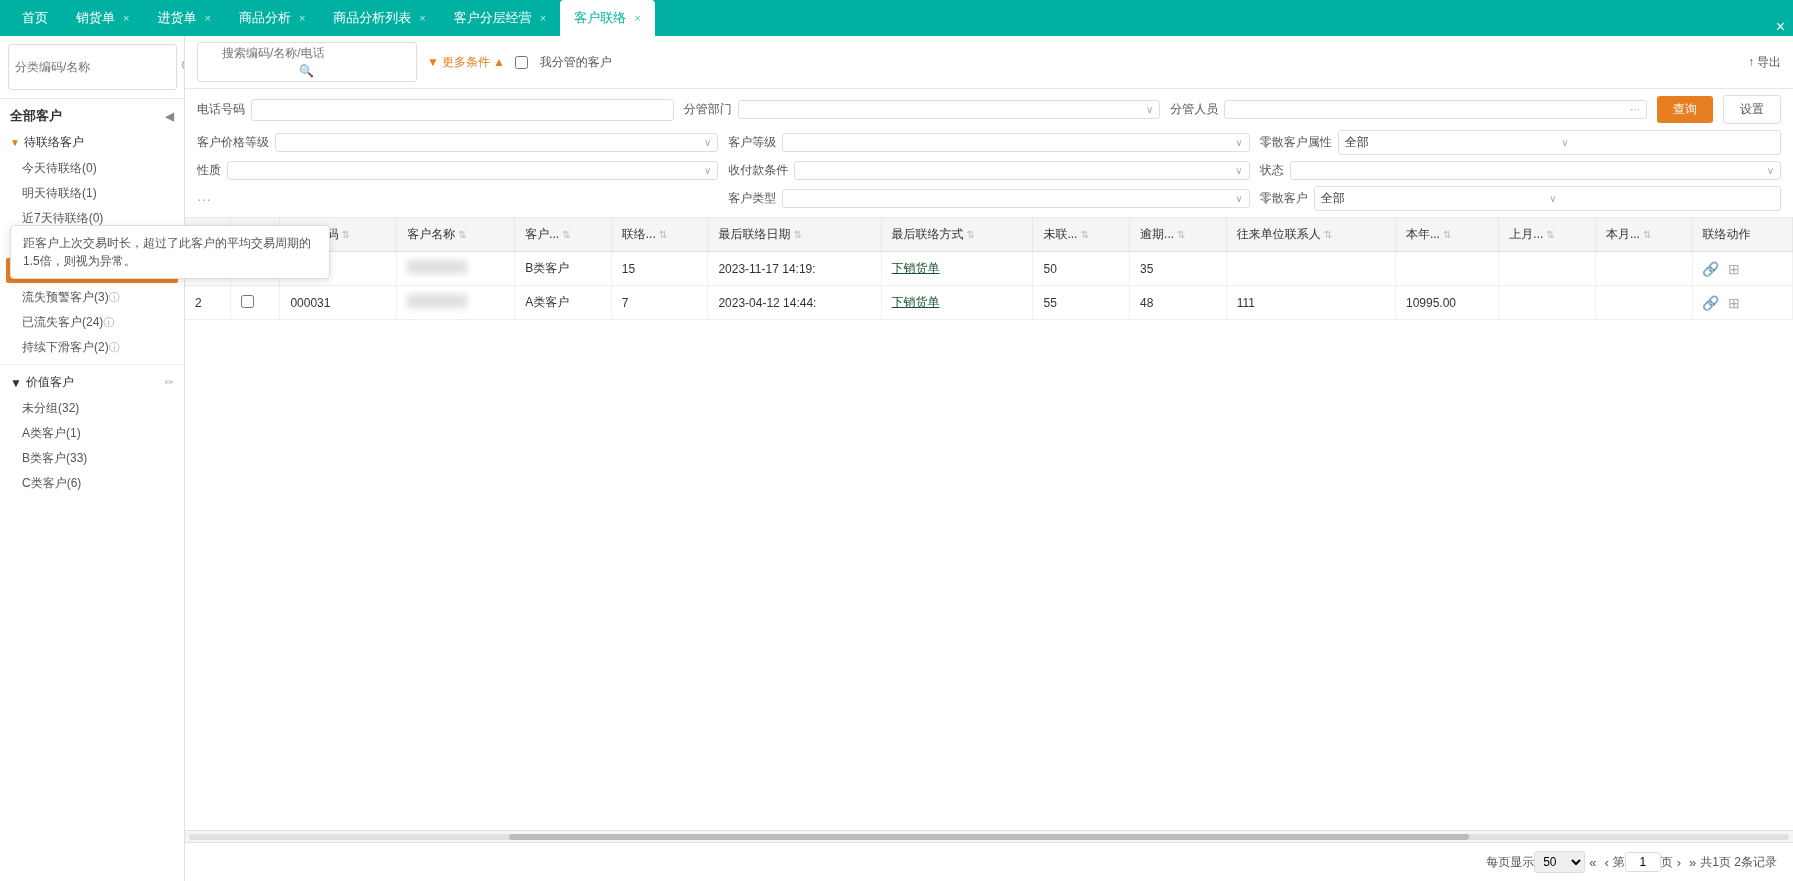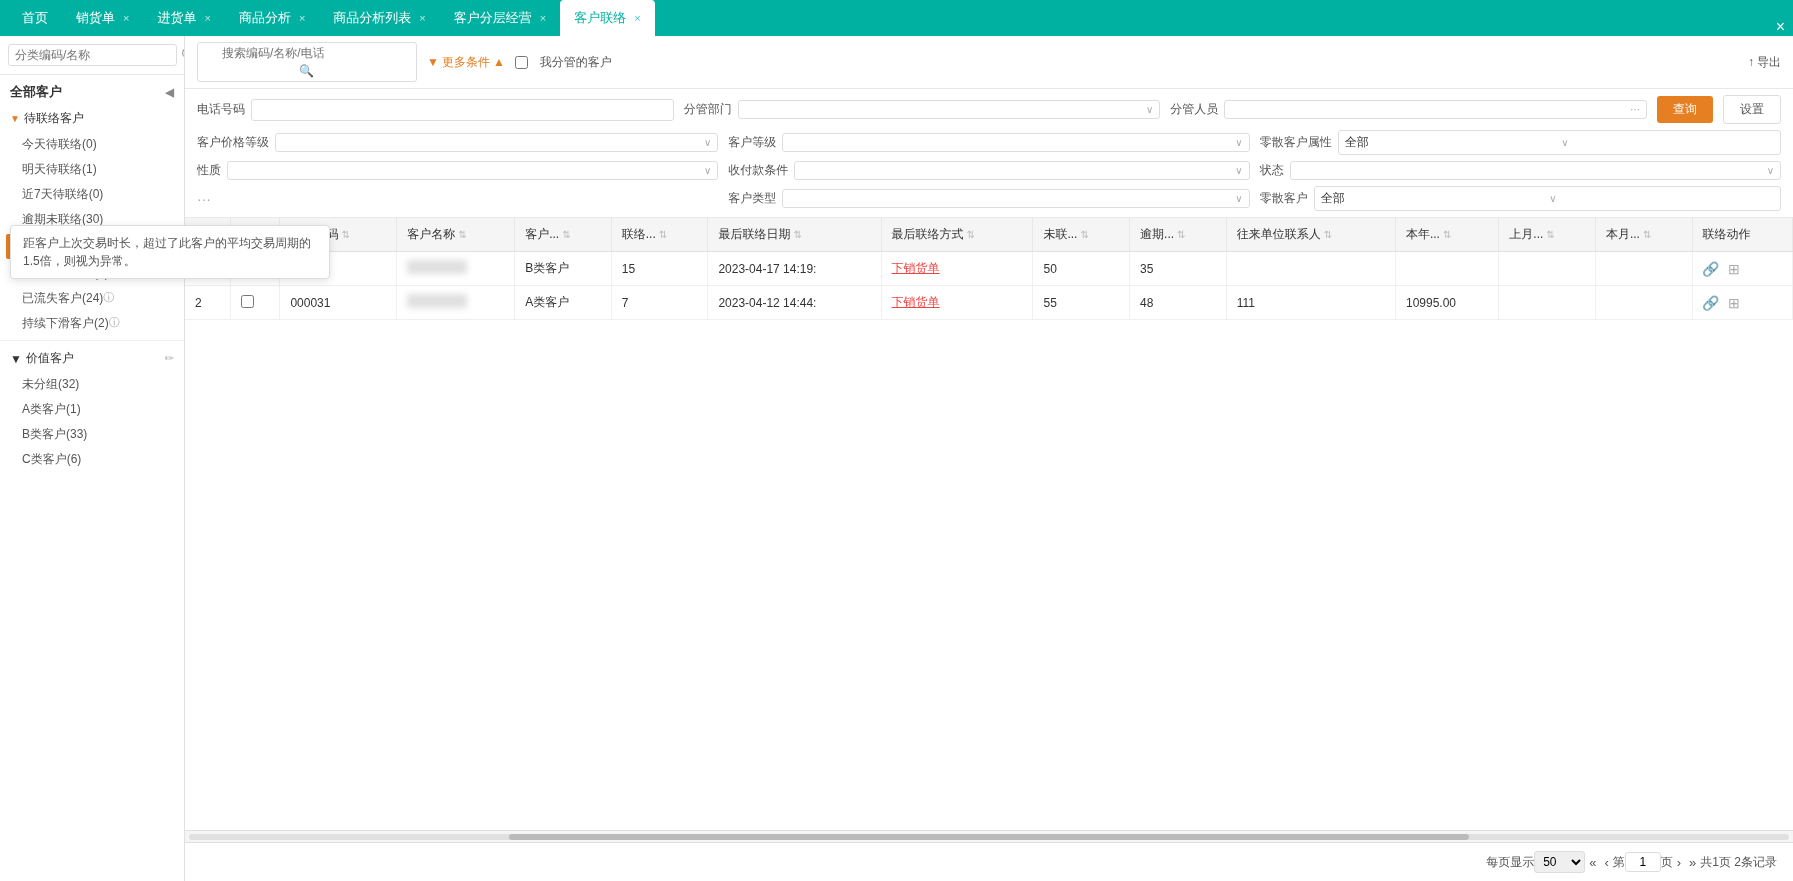--- a/index.html
+++ b/index.html
@@ -43,21 +43,21 @@
       overflow-y: auto;
     }
     .sidebar-search {
       display: flex; align-items: center;
       padding: 8px 8px;
       border-bottom: 1px solid #e8e8e8;
       gap: 4px;
     }
     .sidebar-search input {
       flex: 1; border: 1px solid #ddd; border-radius: 3px;
-      padding: 3px 6px; font-size: 12px; outline: none;
+      padding: 15px 6px; font-size: 12px; outline: none;
     }
     .sidebar-search .search-icon { color: #888; cursor: pointer; }
 
     .sidebar-section-title {
       display: flex; align-items: center;
       padding: 8px 10px 4px 10px;
       font-weight: bold; color: #333; font-size: 13px;
       justify-content: space-between;
     }
     .sidebar-section-title .collapse-btn { cursor: pointer; color: #888; font-size: 11px; }
@@ -66,21 +66,21 @@
       display: flex; align-items: center;
       padding: 5px 10px;
       color: #333; font-size: 12px; cursor: pointer;
       gap: 4px;
     }
     .sidebar-group-title .arrow { color: #e67e22; font-size: 10px; }
 
     .sidebar-item {
       padding: 4px 10px 4px 22px;
       color: #555; font-size: 12px; cursor: pointer;
-      display: flex; align-items: flex-start;
+      display: flex; align-items: center;
     }
     .sidebar-item.active-orange {
       background: #e67e22; color: #fff;
       border-radius: 2px; margin: 2px 6px;
       padding: 4px 10px;
     }
 
     .sidebar-divider { height: 1px; background: #f0f0f0; margin: 4px 0; }
 
     .sidebar-price-group {
@@ -207,21 +207,21 @@
     thead th .th-inner {
       display: flex; align-items: center; gap: 3px;
     }
     thead th .sort-icon { color: #bbb; font-size: 10px; }
     tbody tr { border-bottom: 1px solid #f0f0f0; }
     tbody td {
       padding: 8px 10px;
       border-right: 1px solid #f0f0f0;
       white-space: nowrap; color: #333;
     }
-    .td-link { color: #ef4444; cursor: pointer; text-decoration: underline; text-align: center; }
+    .td-link { color: #14532d; cursor: pointer; text-decoration: underline; text-align: center; }
     .action-icons { display: flex; gap: 8px; }
     .action-icon { color: #aaa; cursor: pointer; font-size: 14px; }
     .blurred-text {
       filter: blur(3px); user-select: none;
       background: #e0e0e0; border-radius: 2px;
       display: inline-block; min-width: 60px; height: 14px;
     }
 
     
     .pagination-bar {
@@ -583,21 +583,21 @@
               <input type="checkbox" style="">
             </td>
             <td>
               <span>000039</span>
             </td>
             <td>
               <span class="blurred-text"></span>
             </td>
             <td>B类客户</td>
             <td>15</td>
-            <td>2023-04-17 14:19:</td>
+            <td>2023-11-17 14:19:</td>
             <td>
               <span class="td-link">下销货单</span>
             </td>
             <td>50</td>
             <td>35</td>
             <td></td>
             <td></td>
             <td></td>
             <td></td>
             <td>

